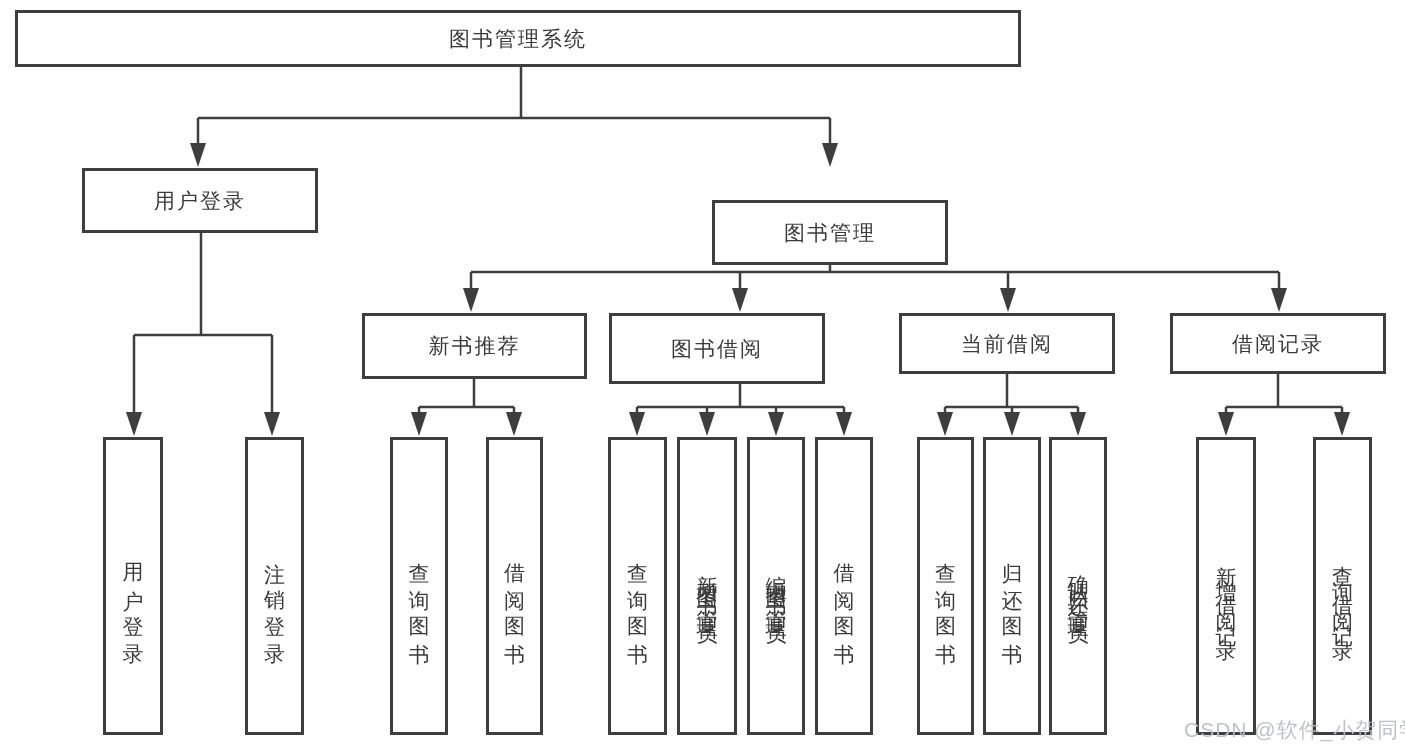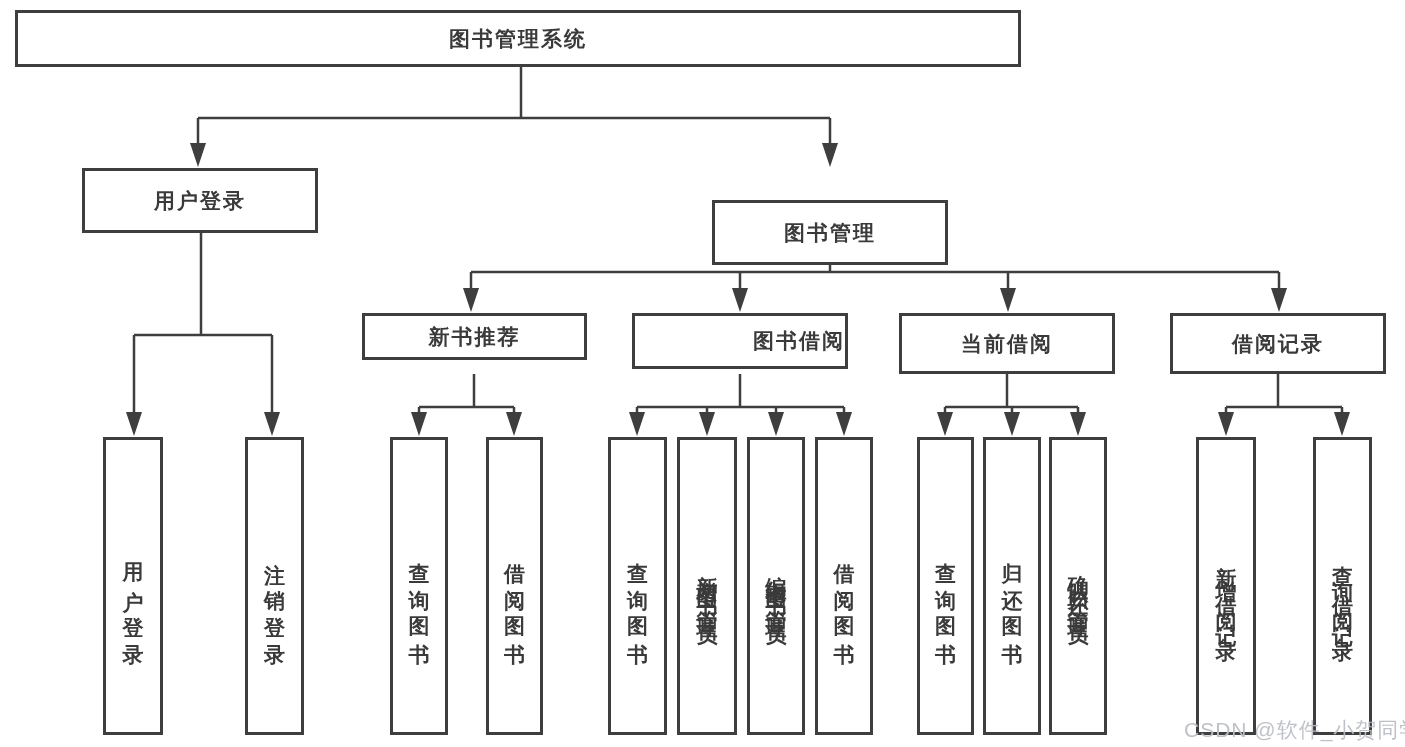--- a/index.html
+++ b/index.html
@@ -19,21 +19,20 @@
   .box {
     position: absolute;
     box-sizing: border-box;
     border: 3px solid #3e3e3e;
     background: #ffffff;
     display: flex;
     align-items: center;
     justify-content: center;
     color: #3a3a3a;
     z-index: 2;
-    font-weight: bold;
   }
   .hlabel {
     font-size: 21px;
     letter-spacing: 2px;
     white-space: nowrap;
   }
   .vlabel {
     writing-mode: vertical-lr;
     text-orientation: mixed;
     font-size: 21px;
@@ -128,24 +127,24 @@
     <span class="hlabel">图书管理系统</span>
   </div>
 
   <div class="box" style="left:82px; top:168px; width:236px; height:65px;">
     <span class="hlabel">用户登录</span>
   </div>
   <div class="box" style="left:712px; top:168px; width:236px; height:65px;margin-top:32px;">
     <span class="hlabel">图书管理</span>
   </div>
 
-  <div class="box" style="left:362px; top:313px; width:225px; height:47px;">
+  <div class="box" style="left:362px; top:313px; width:225px; height:66px;">
     <span class="hlabel">新书推荐</span>
   </div>
-  <div class="box" style="left:632px; top:313px; width:216px; height:56px;justify-content:flex-end;">
+  <div class="box" style="left:609px; top:313px; width:216px; height:71px;">
     <span class="hlabel">图书借阅</span>
   </div>
   <div class="box" style="left:899px; top:313px; width:216px; height:61px;">
     <span class="hlabel">当前借阅</span>
   </div>
   <div class="box" style="left:1170px; top:313px; width:216px; height:61px;">
     <span class="hlabel">借阅记录</span>
   </div>
 
   <div class="box" style="left:103px; top:437px; width:60px; height:298px;">

